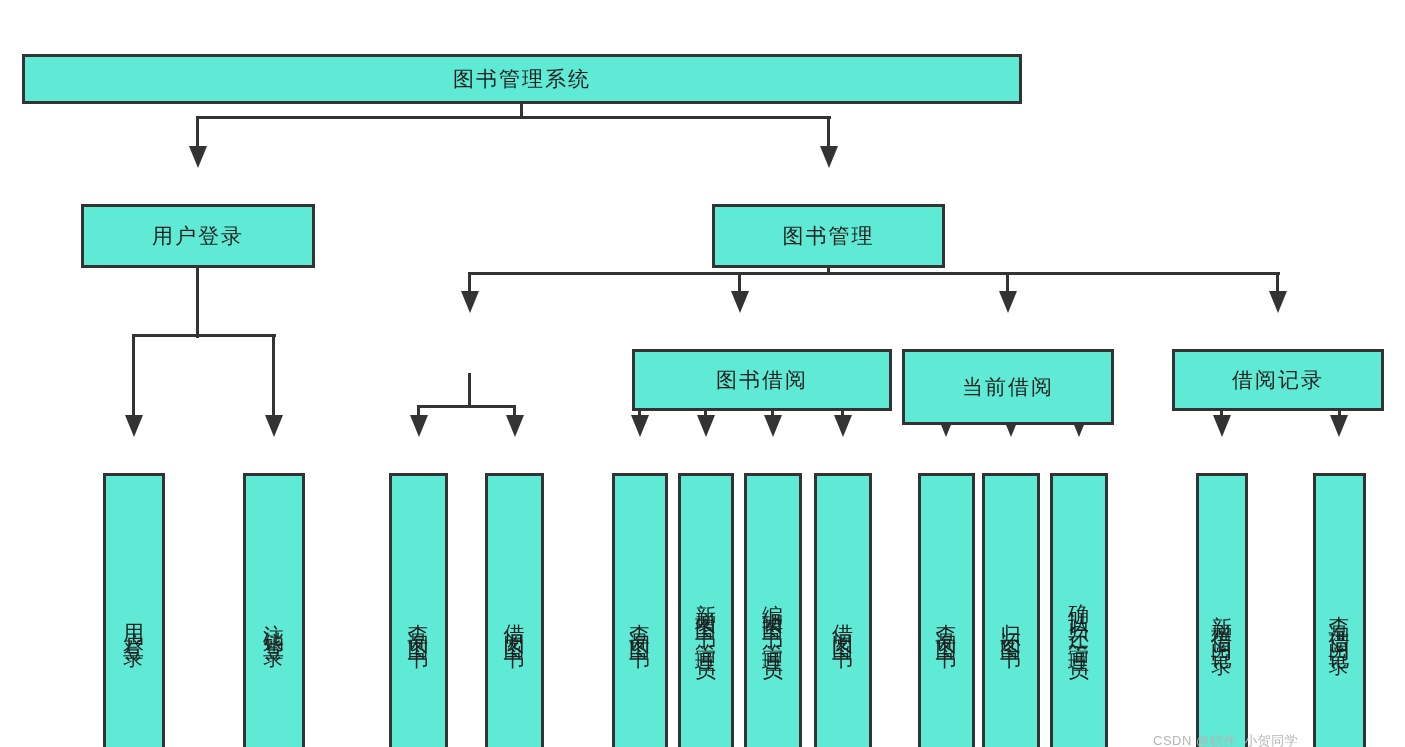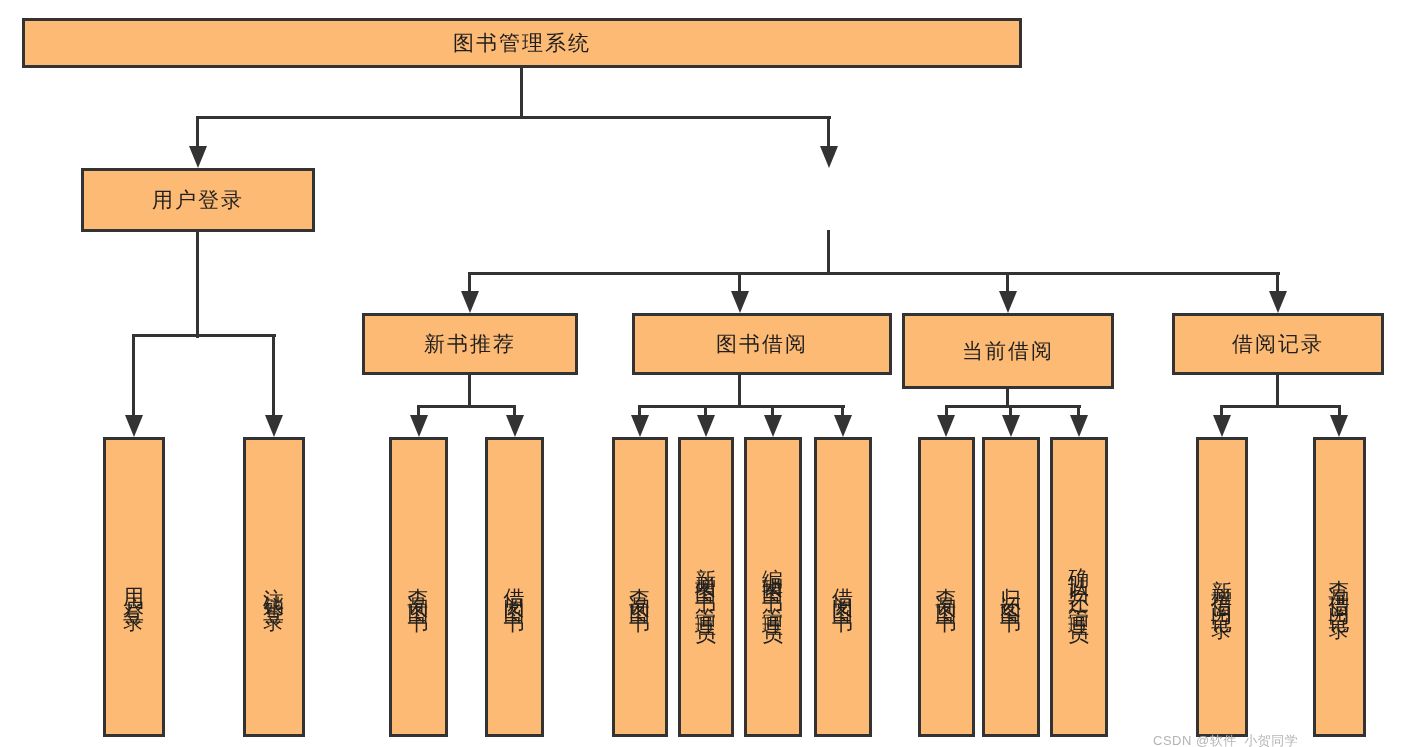--- a/index.html
+++ b/index.html
@@ -1,23 +1,23 @@
 <!DOCTYPE html>
 <html><head>
 <meta charset="utf-8">
 <style>
   html,body{margin:0;padding:0;background:#fff;}
   .canvas{
     position:relative;width:1405px;height:747px;background:#ffffff;
     font-family:"Liberation Sans","DejaVu Sans",sans-serif;overflow:hidden;
   }
   .box{
-    position:absolute;box-sizing:border-box;border:3px solid #333333;background:#fdba74;
+    position:absolute;box-sizing:border-box;border:3px solid #333333;background:#5eead4;
     display:flex;align-items:center;justify-content:center;
-    font-size:21px;color:#1f1f1f;letter-spacing:2px;white-space:nowrap;z-index:2;
+    font-size:21px;color:#1f1f1f;letter-spacing:2px;white-space:nowrap;z-index:2;margin-top:36px;
   }
   .vtext{
     writing-mode:vertical-rl;text-orientation:mixed;
     letter-spacing:8px;font-size:21px;color:#1f1f1f;line-height:1;
   }
   .hline{position:absolute;height:3px;background:#333333;z-index:1;}
   .vline{position:absolute;width:3px;background:#333333;z-index:1;}
   .arrow{
     position:absolute;width:0;height:0;z-index:1;
     border-left:9px solid transparent;border-right:9px solid transparent;
@@ -36,40 +36,40 @@
   <div class="box" style="left:22px;top:18px;width:1000px;height:50px">图书管理系统</div>
 
   <div class="vline" style="left:520px;top:65px;height:53px"></div>
   <div class="hline" style="left:196px;top:116px;width:635px"></div>
   <div class="vline" style="left:196px;top:116px;height:32px"></div>
   <div class="arrow" style="left:189px;top:146px"></div>
   <div class="vline" style="left:827px;top:116px;height:32px"></div>
   <div class="arrow" style="left:820px;top:146px"></div>
 
   <div class="box" style="left:81px;top:168px;width:234px;height:64px">用户登录</div>
+  <div class="box" style="left:712px;top:168px;width:233px;height:64px">图书管理</div>
 
   <div class="vline" style="left:196px;top:230px;height:108px"></div>
   <div class="hline" style="left:132px;top:334px;width:144px"></div>
   <div class="vline" style="left:132px;top:334px;height:81px"></div>
   <div class="arrow" style="left:125px;top:415px"></div>
   <div class="vline" style="left:272px;top:334px;height:81px"></div>
   <div class="arrow" style="left:265px;top:415px"></div>
 
   <div class="vline" style="left:827px;top:230px;height:45px"></div>
   <div class="hline" style="left:468px;top:272px;width:812px"></div>
   <div class="vline" style="left:468px;top:272px;height:21px"></div>
   <div class="arrow" style="left:461px;top:291px"></div>
   <div class="vline" style="left:738px;top:272px;height:21px"></div>
   <div class="arrow" style="left:731px;top:291px"></div>
   <div class="vline" style="left:1006px;top:272px;height:21px"></div>
   <div class="arrow" style="left:999px;top:291px"></div>
   <div class="vline" style="left:1276px;top:272px;height:21px"></div>
   <div class="arrow" style="left:1269px;top:291px"></div>
 
-  <div class="box" style="left:362px;top:313px;width:216px;height:62px">新书推荐</div>
   <div class="box" style="left:632px;top:313px;width:260px;height:62px">图书借阅</div>
   <div class="box" style="left:902px;top:313px;width:212px;height:76px">当前借阅</div>
   <div class="box" style="left:1172px;top:313px;width:212px;height:62px">借阅记录</div>
 
   <div class="vline" style="left:468px;top:373px;height:35px"></div>
   <div class="hline" style="left:417px;top:405px;width:99px"></div>
   <div class="vline" style="left:417px;top:405px;height:12px"></div>
   <div class="arrow" style="left:410px;top:415px"></div>
   <div class="vline" style="left:513px;top:405px;height:12px"></div>
   <div class="arrow" style="left:506px;top:415px"></div>

